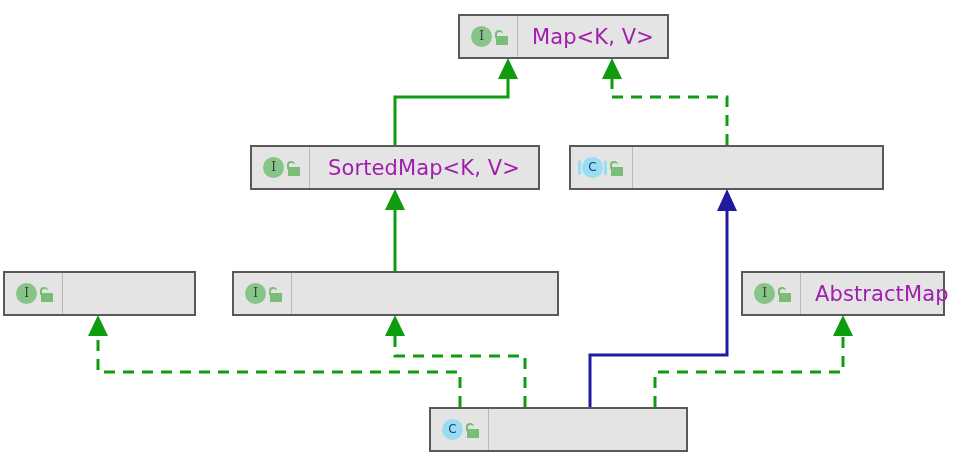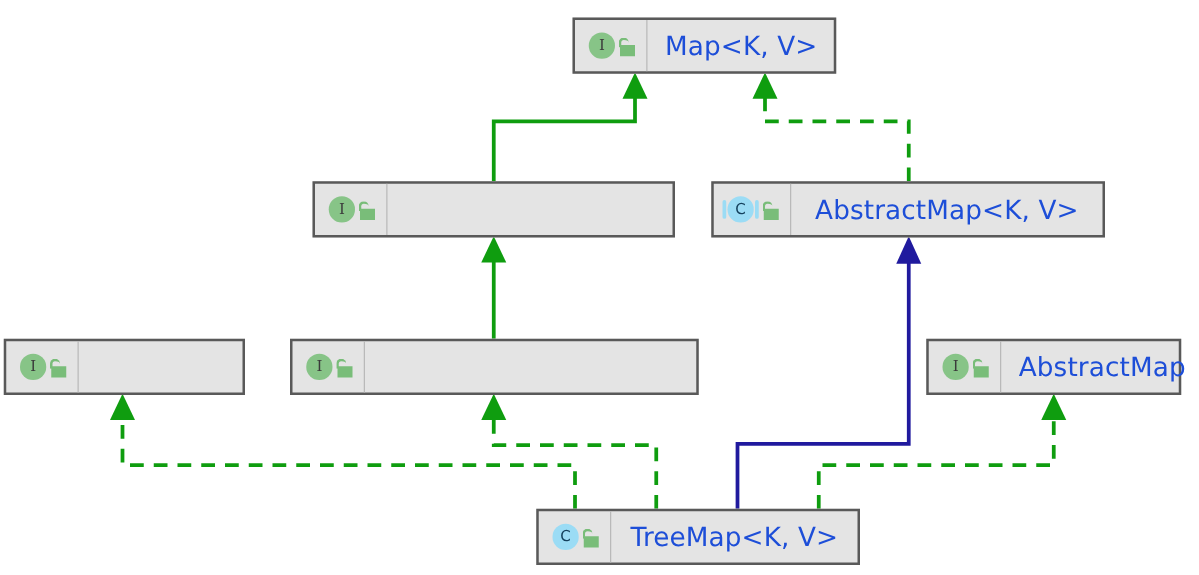--- a/index.html
+++ b/index.html
@@ -41,21 +41,21 @@
     height: 100%;
     padding: 0 8px 0 9px;
     box-sizing: border-box;
     border-right: 1px solid #b9b9b9;
     flex: 0 0 auto;
   }
   .node-label {
     flex: 1 1 auto;
     text-align: center;
     font-size: 21px;
-    color: #1d4ed8;
+    color: #a21caf;
     padding: 0 14px;
     white-space: nowrap;
     letter-spacing: 0.1px;
   }
   
   .icon-type {
     position: relative;
     width: 21px;
     height: 21px;
     flex: 0 0 auto;
@@ -195,36 +195,36 @@
     <div class="node-icons">
       <span class="icon-type iface">
         <span class="disc"></span>
         <span class="glyph">I</span>
       </span>
       <span class="icon-lock">
         <span class="shackle"></span>
           <span class="body"></span>
       </span>
     </div>
+    <div class="node-label">SortedMap&lt;K, V&gt;</div>
   </div>
 
   <div class="node" style="left:569px; top:145px; width:315px;">
     <div class="node-icons">
       <span class="icon-type cls abstract">
         <span class="bracket-l"></span>
         <span class="disc"></span>
         <span class="glyph">C</span>
         <span class="bracket-r"></span>
       </span>
       <span class="icon-lock" style="margin-left:5px;">
         <span class="shackle"></span>
           <span class="body"></span>
       </span>
     </div>
-    <div class="node-label">AbstractMap&lt;K, V&gt;</div>
   </div>
 
   <div class="node" style="left:3px; top:271px; width:193px;">
     <div class="node-icons">
       <span class="icon-type iface">
         <span class="disc"></span>
         <span class="glyph">I</span>
       </span>
       <span class="icon-lock">
         <span class="shackle"></span>
@@ -264,16 +264,15 @@
     <div class="node-icons">
       <span class="icon-type cls">
         <span class="disc"></span>
         <span class="glyph">C</span>
       </span>
       <span class="icon-lock">
         <span class="shackle"></span>
           <span class="body"></span>
       </span>
     </div>
-    <div class="node-label">TreeMap&lt;K, V&gt;</div>
   </div>
 
 </div>
 
 </body></html>

